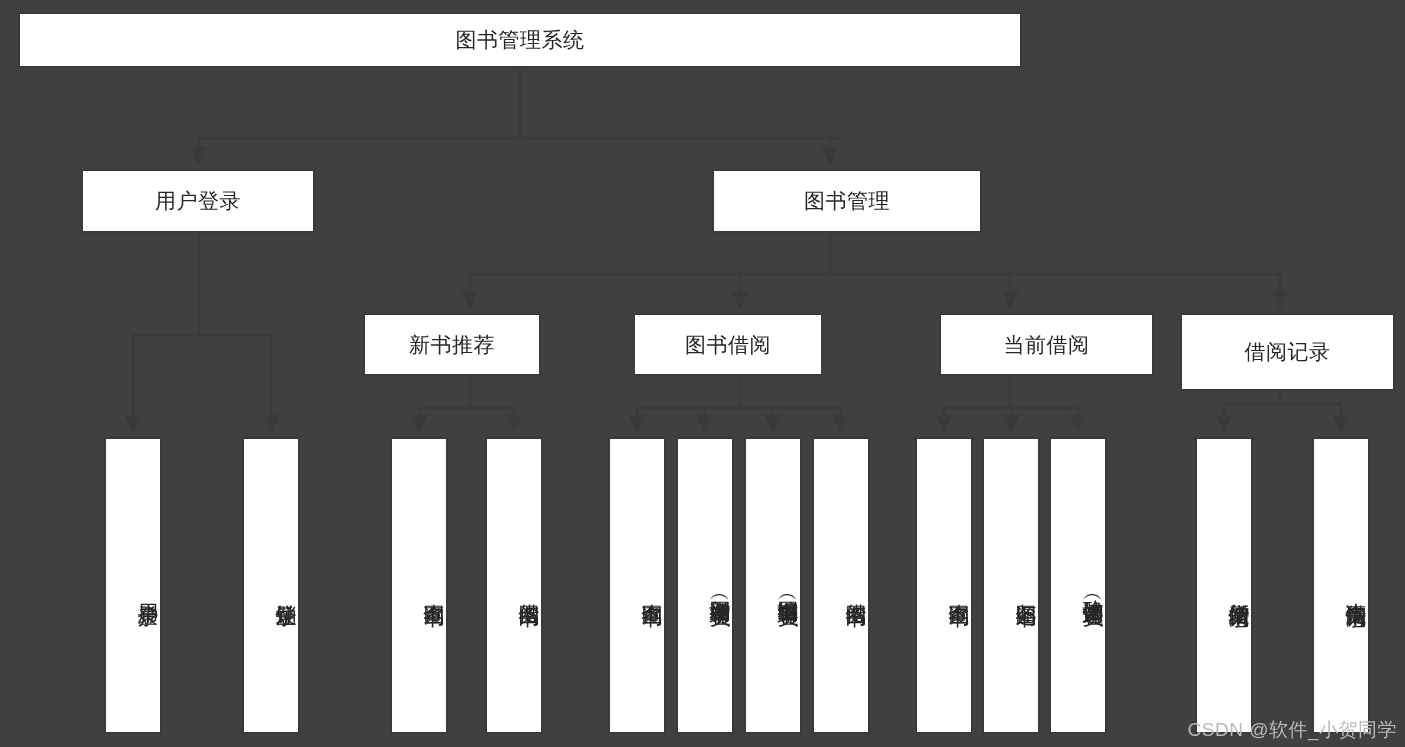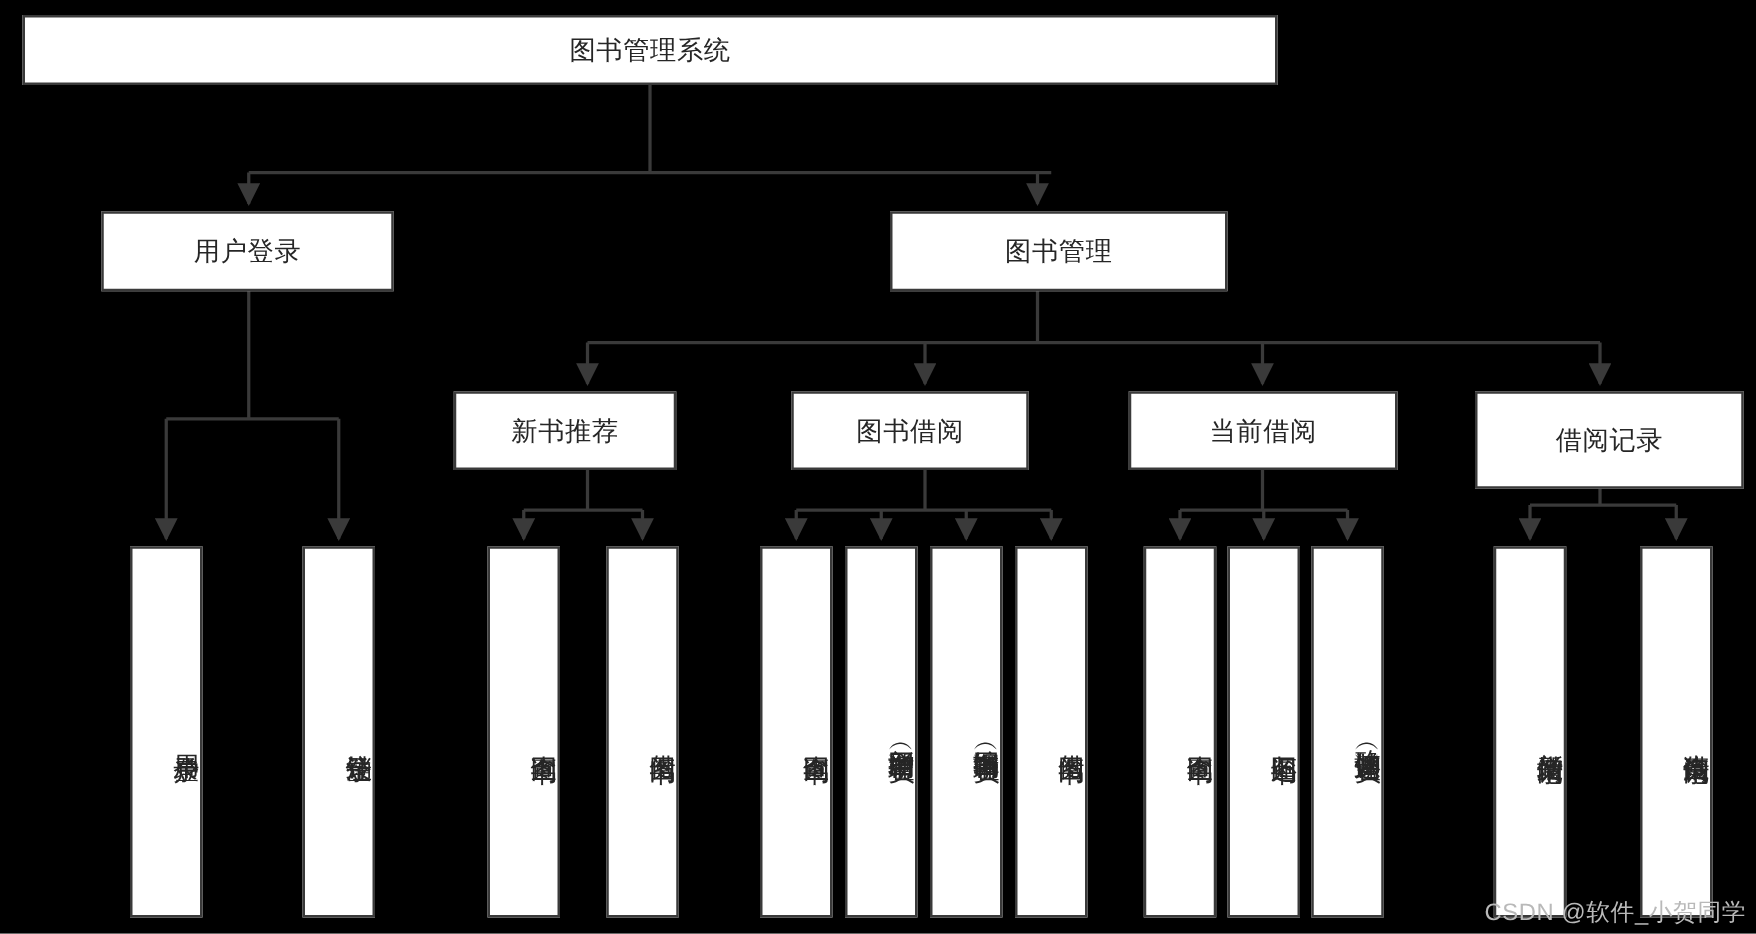--- a/index.html
+++ b/index.html
@@ -4,21 +4,21 @@
 <style>
   html, body {
     margin: 0;
     padding: 0;
     background: #ffffff;
   }
   #canvas {
     position: relative;
     width: 1405px;
     height: 747px;
-    background: #000000;
+    background: #404040;
     font-family: "Liberation Sans", "DejaVu Sans", sans-serif;
     overflow: hidden;
   }
   #edges {
     position: absolute;
     left: 0;
     top: 0;
     width: 1405px;
     height: 747px;
   }
@@ -126,21 +126,21 @@
   <div class="node node-h" style="left:712px; top:169px; width:270px; height:64px;">
     <span>图书管理</span>
   </div>
 
   <div class="node node-h" style="left:363px; top:313px; width:178px; height:63px;">
     <span>新书推荐</span>
   </div>
   <div class="node node-h" style="left:633px; top:313px; width:190px; height:63px;">
     <span>图书借阅</span>
   </div>
-  <div class="node node-h" style="left:903px; top:313px; width:215px; height:63px;">
+  <div class="node node-h" style="left:939px; top:313px; width:215px; height:63px;">
     <span>当前借阅</span>
   </div>
   <div class="node node-h" style="left:1180px; top:313px; width:215px; height:78px;">
     <span>借阅记录</span>
   </div>
 
   <div class="node node-v" style="left:104px; top:437px; width:58px; height:297px;">
     <span>用户登录</span>
   </div>
   <div class="node node-v" style="left:242px; top:437px; width:58px; height:297px;">

